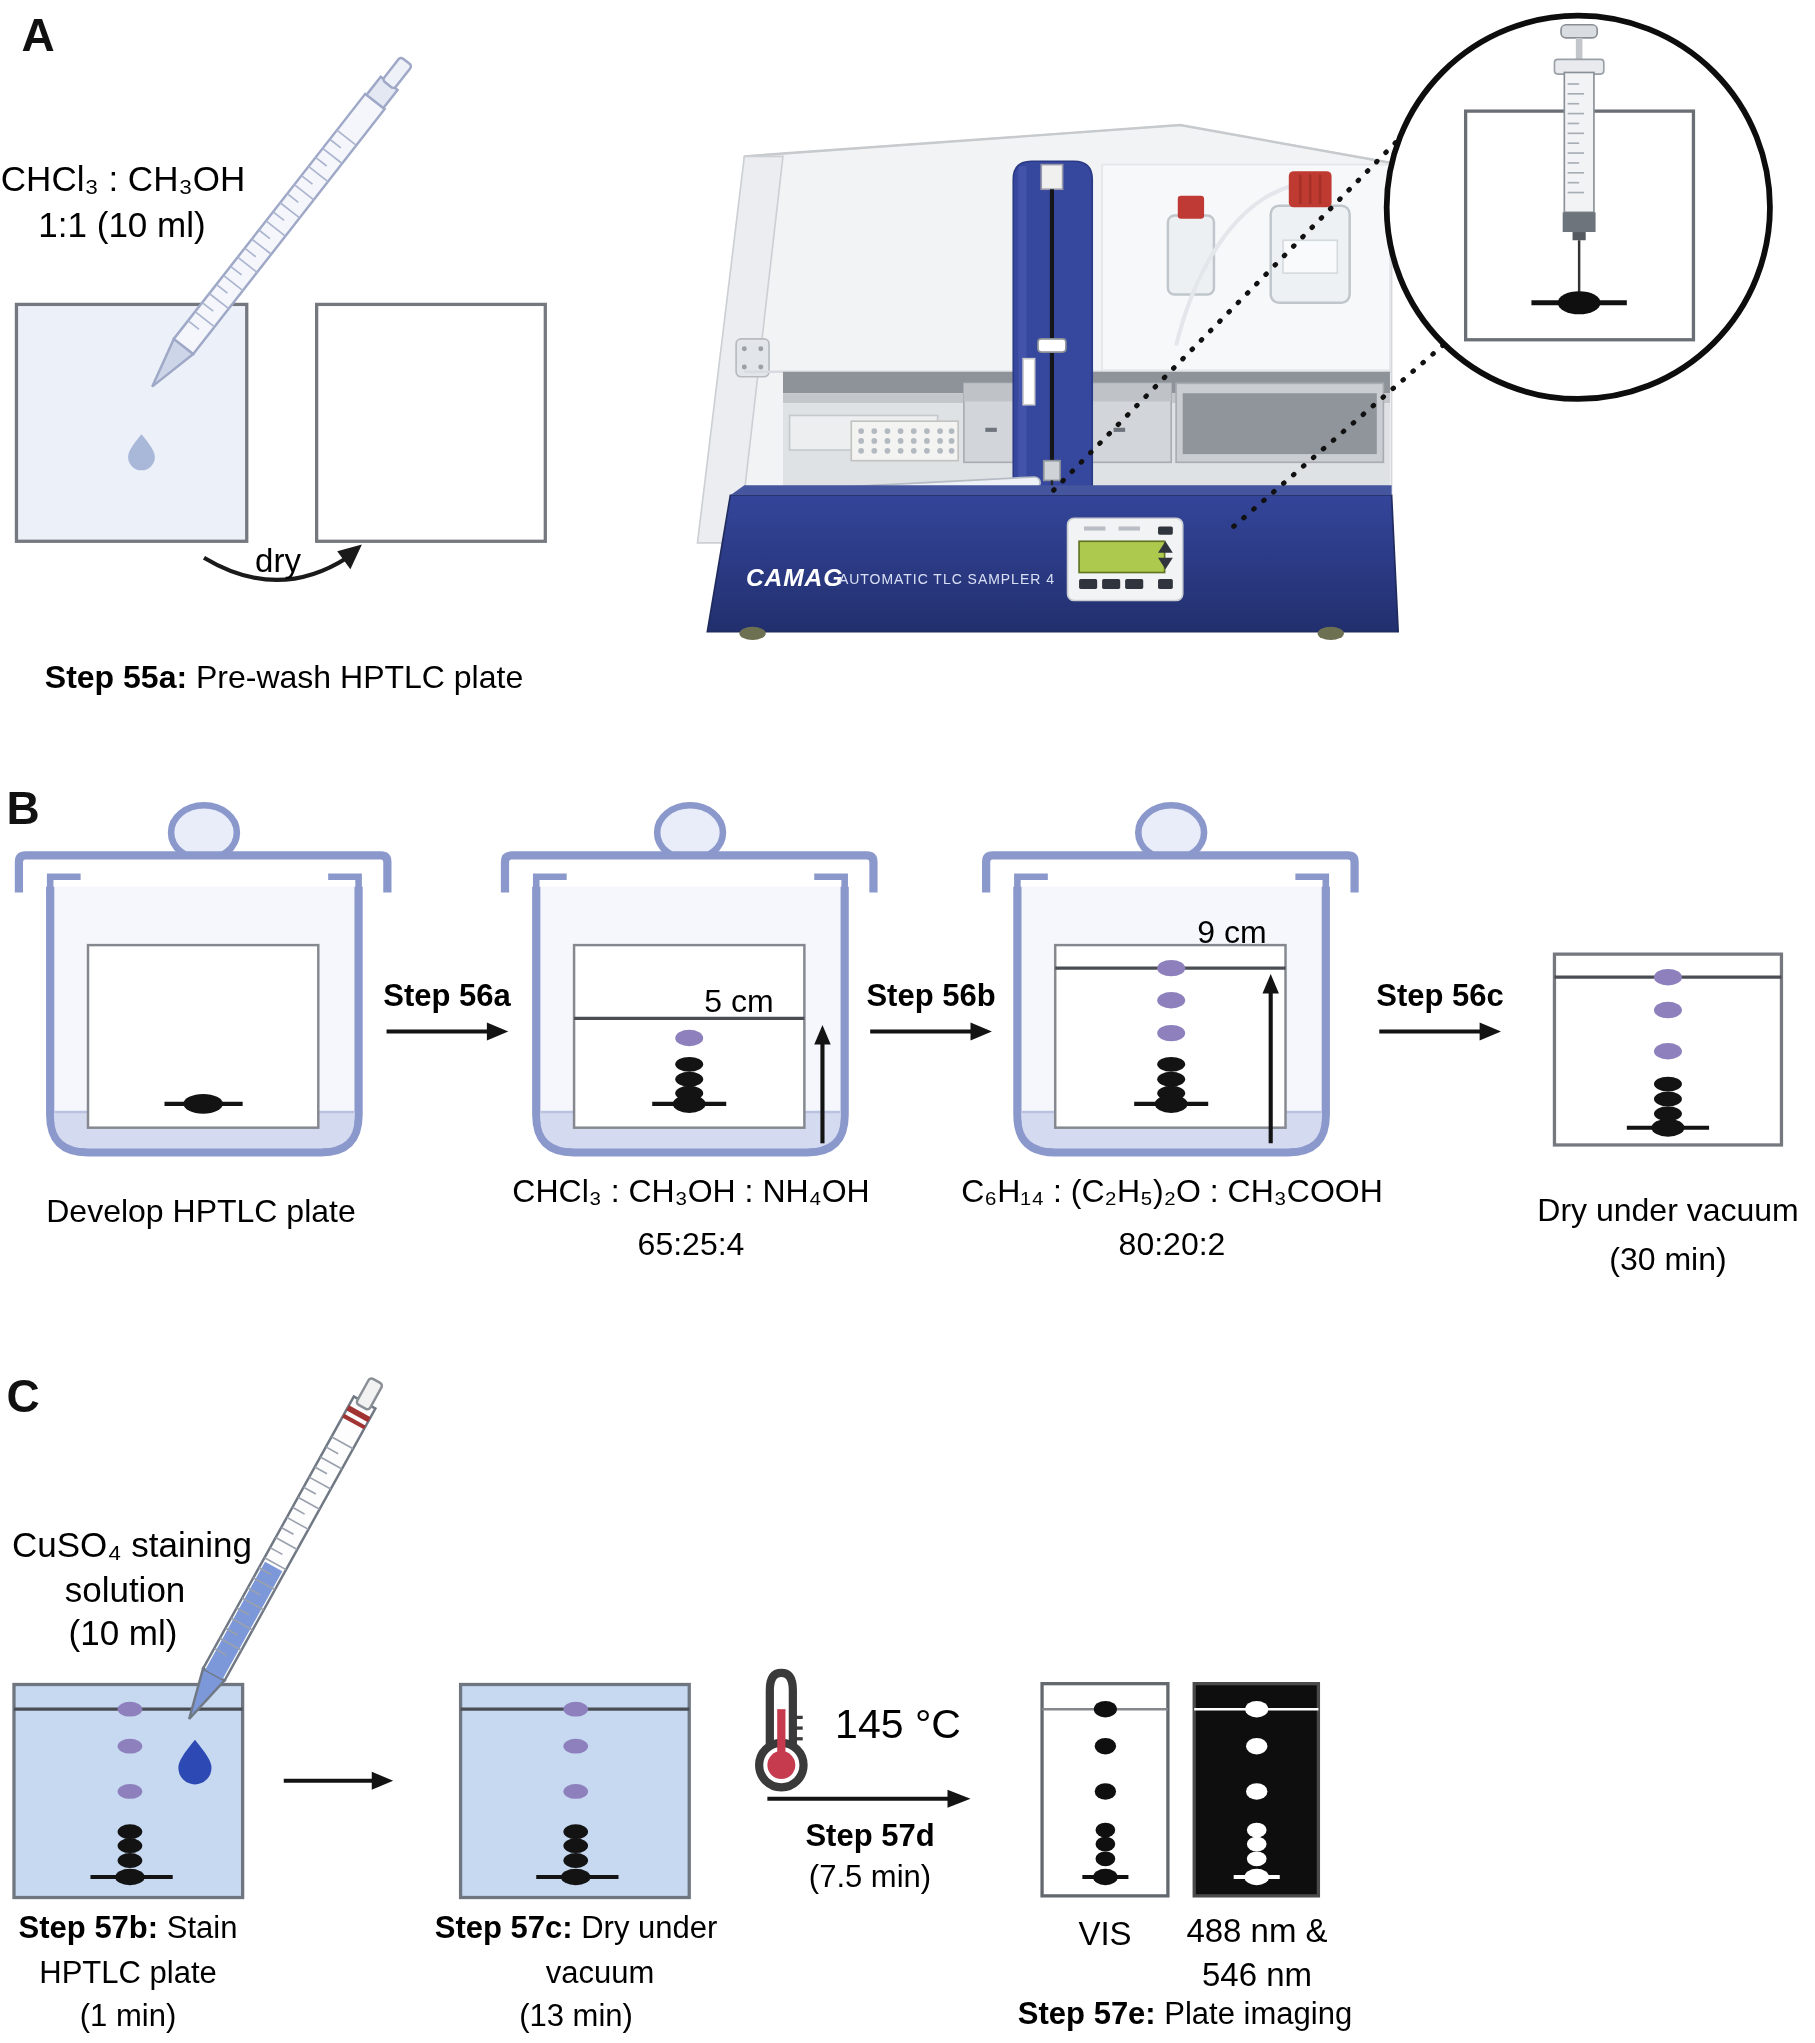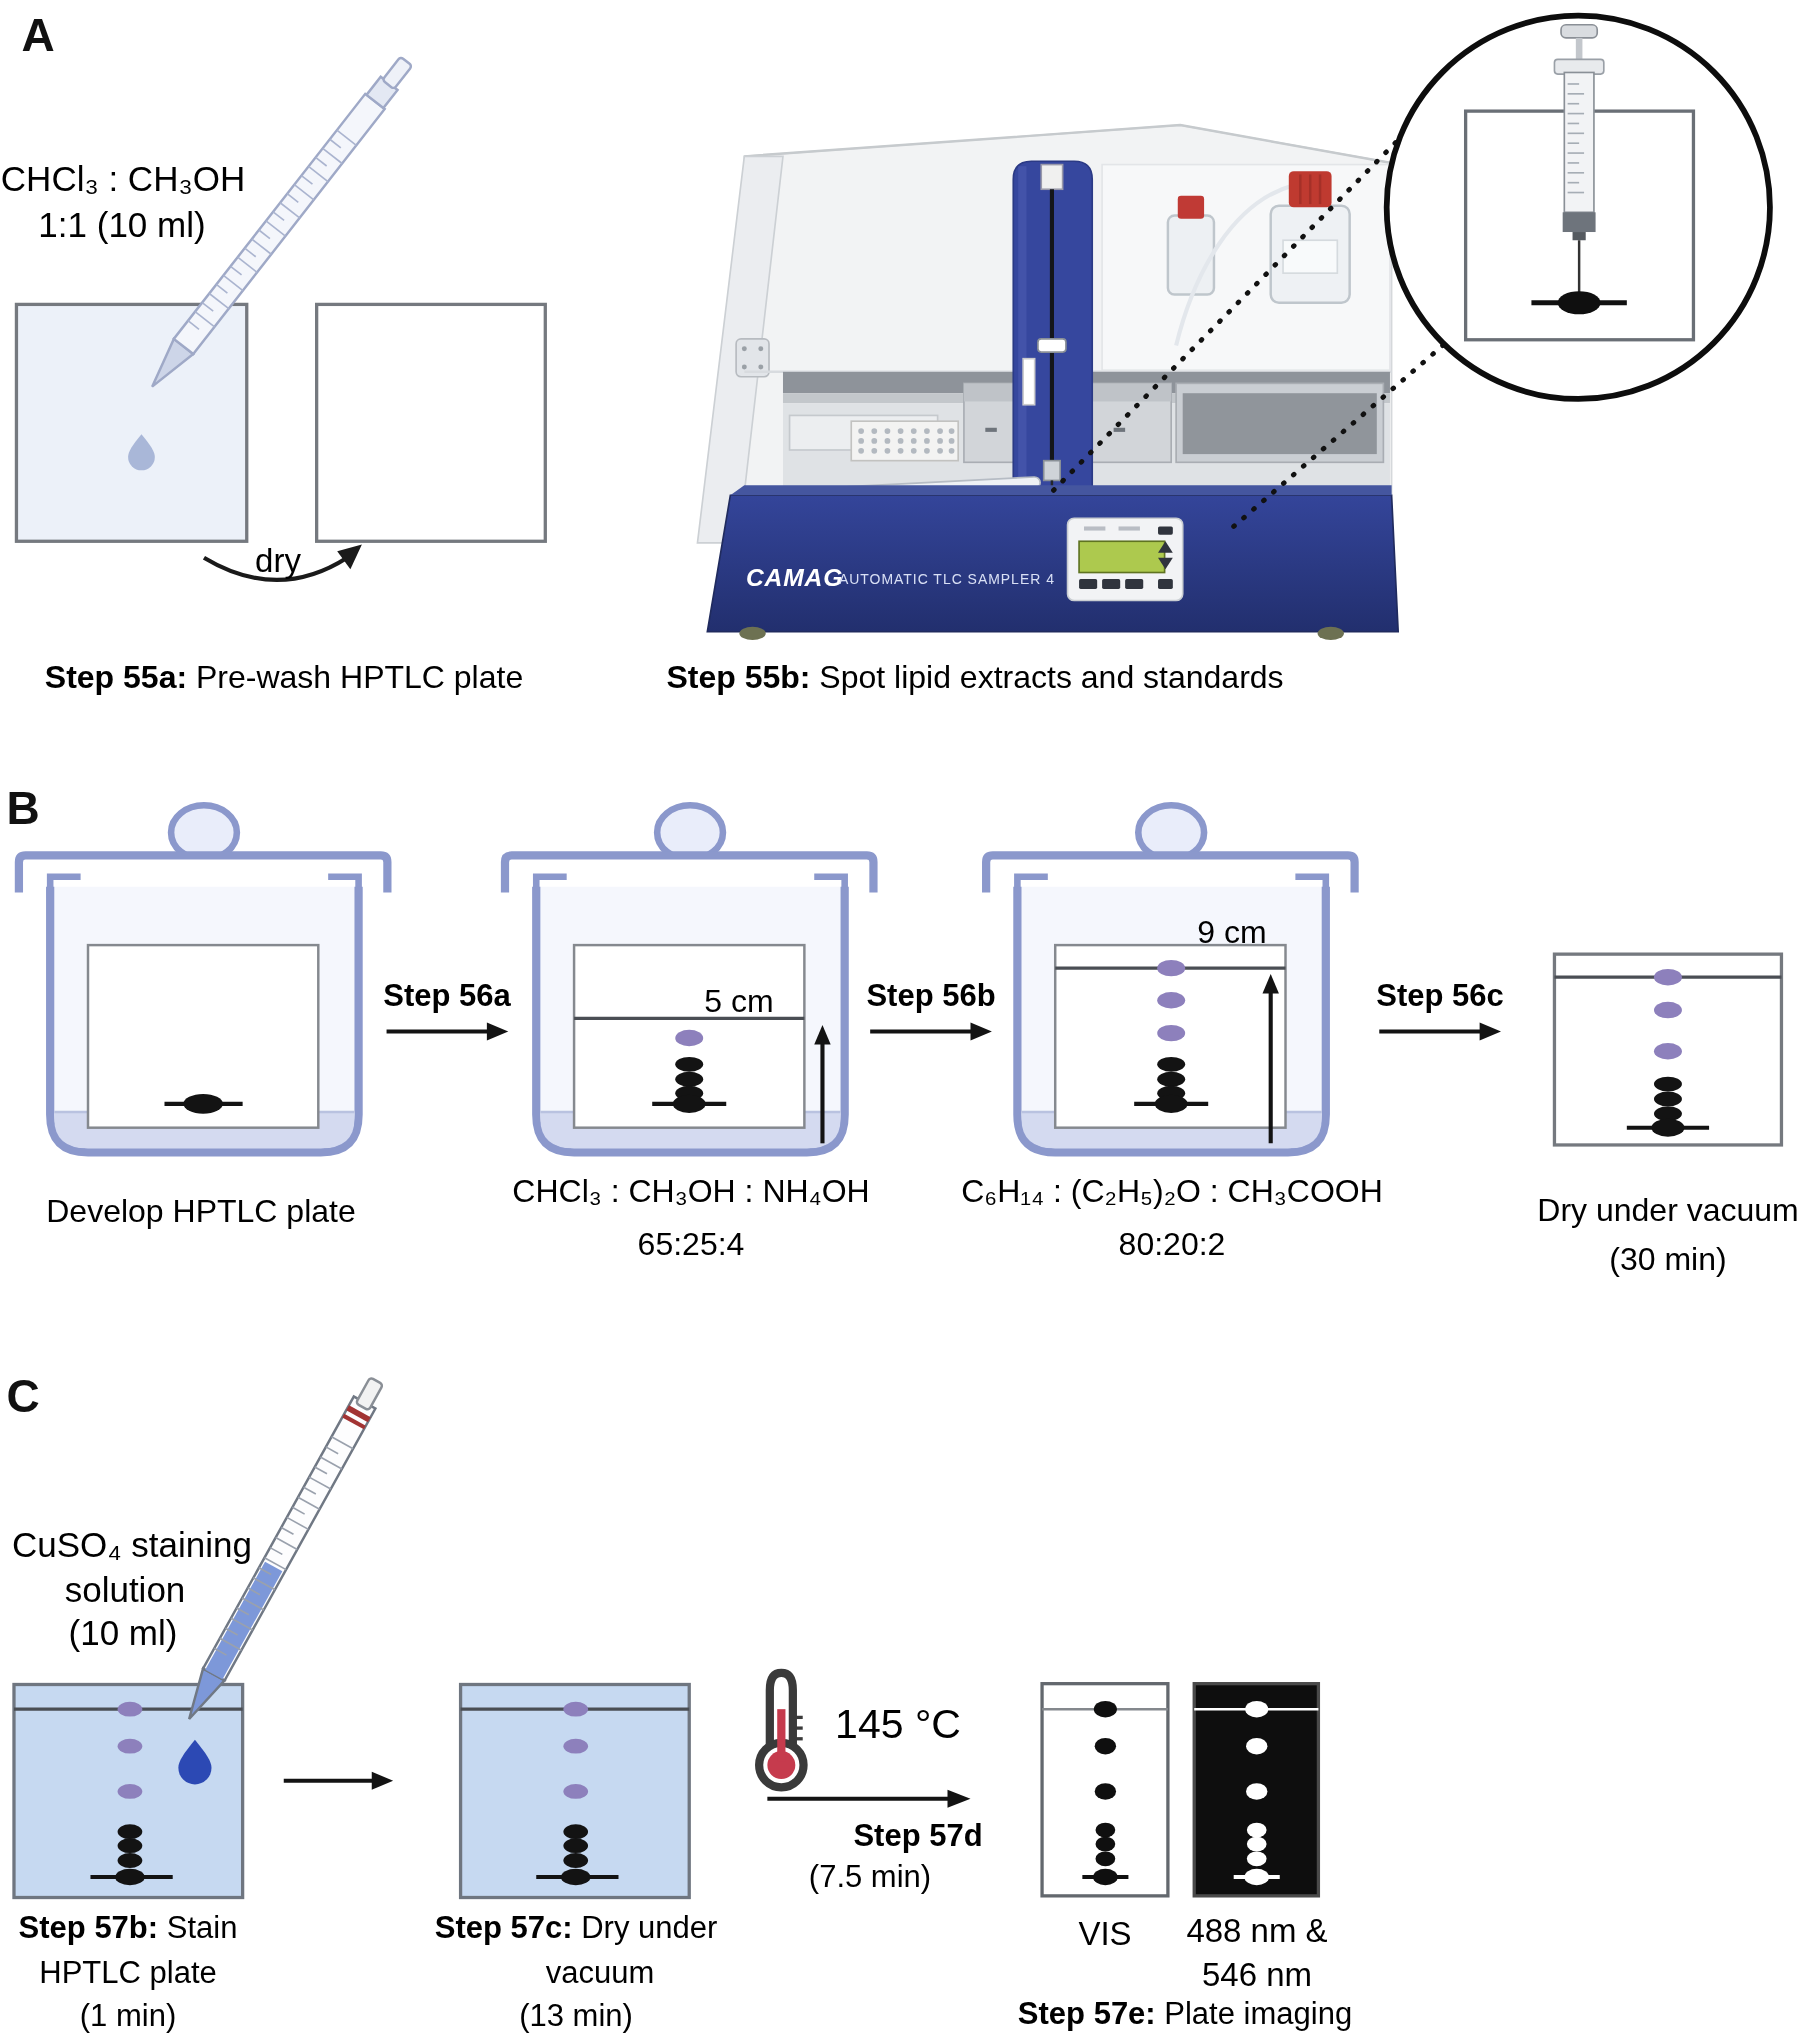--- a/index.html
+++ b/index.html
@@ -407,21 +407,20 @@
     <line x1="1500" y1="2282" x2="1556" y2="2282" stroke="#ffffff" stroke-width="5"></line>
     <ellipse cx="1528" cy="2282" rx="15" ry="10" fill="#ffffff"></ellipse>
   </g>
 </svg>
 
 <div class="panel-letter" style="left:21.4px;top:8.2px;">A</div>
 <div class="txt fs42" style="left:123px;top:160px;">CHCl₃ : CH₃OH</div>
 <div class="txt fs42" style="left:122px;top:206px;">1:1 (10 ml)</div>
 <div class="txt fs40" style="left:278px;top:543px;">dry</div>
 <div class="txt fs36" style="left:284px;top:660px;"><span class="b">Step 55a:</span><span> Pre-wash HPTLC plate</span></div>
-<div class="txt fs36" style="left:975px;top:660px;"><span class="b">Step 55b:</span><span> Spot lipid extracts and standards</span></div>
 
 <div class="panel-letter" style="left:6.6px;top:781px;">B</div>
 <div class="txt fs38 bold" style="left:447px;top:979px;">Step 56a</div>
 <div class="txt fs38 bold" style="left:931px;top:979px;">Step 56b</div>
 <div class="txt fs38 bold" style="left:1440px;top:979px;">Step 56c</div>
 <div class="txt fs36" style="left:739px;top:984px;">5 cm</div>
 <div class="txt fs36" style="left:1232px;top:915px;">9 cm</div>
 <div class="txt fs36" style="left:201px;top:1174px;margin-top:20px;">Develop HPTLC plate</div>
 <div class="txt fs36" style="left:691px;top:1174px;">CHCl₃ : CH₃OH : NH₄OH</div>
 <div class="txt fs36" style="left:691px;top:1227px;">65:25:4</div>
@@ -437,21 +436,21 @@
 
 <div class="txt fs38" style="left:128px;top:1911px;"><span class="b">Step 57b:</span><span> Stain</span></div>
 <div class="txt fs38" style="left:128px;top:1956px;">HPTLC plate</div>
 <div class="txt fs38" style="left:128px;top:1999px;">(1 min)</div>
 
 <div class="txt fs38" style="left:576px;top:1911px;"><span class="b">Step 57c:</span><span> Dry under</span></div>
 <div class="txt fs38" style="left:600px;top:1956px;">vacuum</div>
 <div class="txt fs38" style="left:576px;top:1999px;">(13 min)</div>
 
 <div class="txt fs50" style="left:898px;top:1702px;">145 °C</div>
-<div class="txt fs38 bold" style="left:918px;top:1819px;">Step 57d</div>
+<div class="txt fs38 bold" style="left:870px;top:1819px;">Step 57d</div>
 <div class="txt fs38" style="left:870px;top:1860px;">(7.5 min)</div>
 
 <div class="txt fs40" style="left:1105px;top:1916px;">VIS</div>
 <div class="txt fs40" style="left:1257px;top:1913px;">488 nm &amp;</div>
 <div class="txt fs40" style="left:1257px;top:1957px;">546 nm</div>
 <div class="txt fs38" style="left:1185px;top:1997px;"><span class="b">Step 57e:</span><span> Plate imaging</span></div>
 
 </div>
 
 

